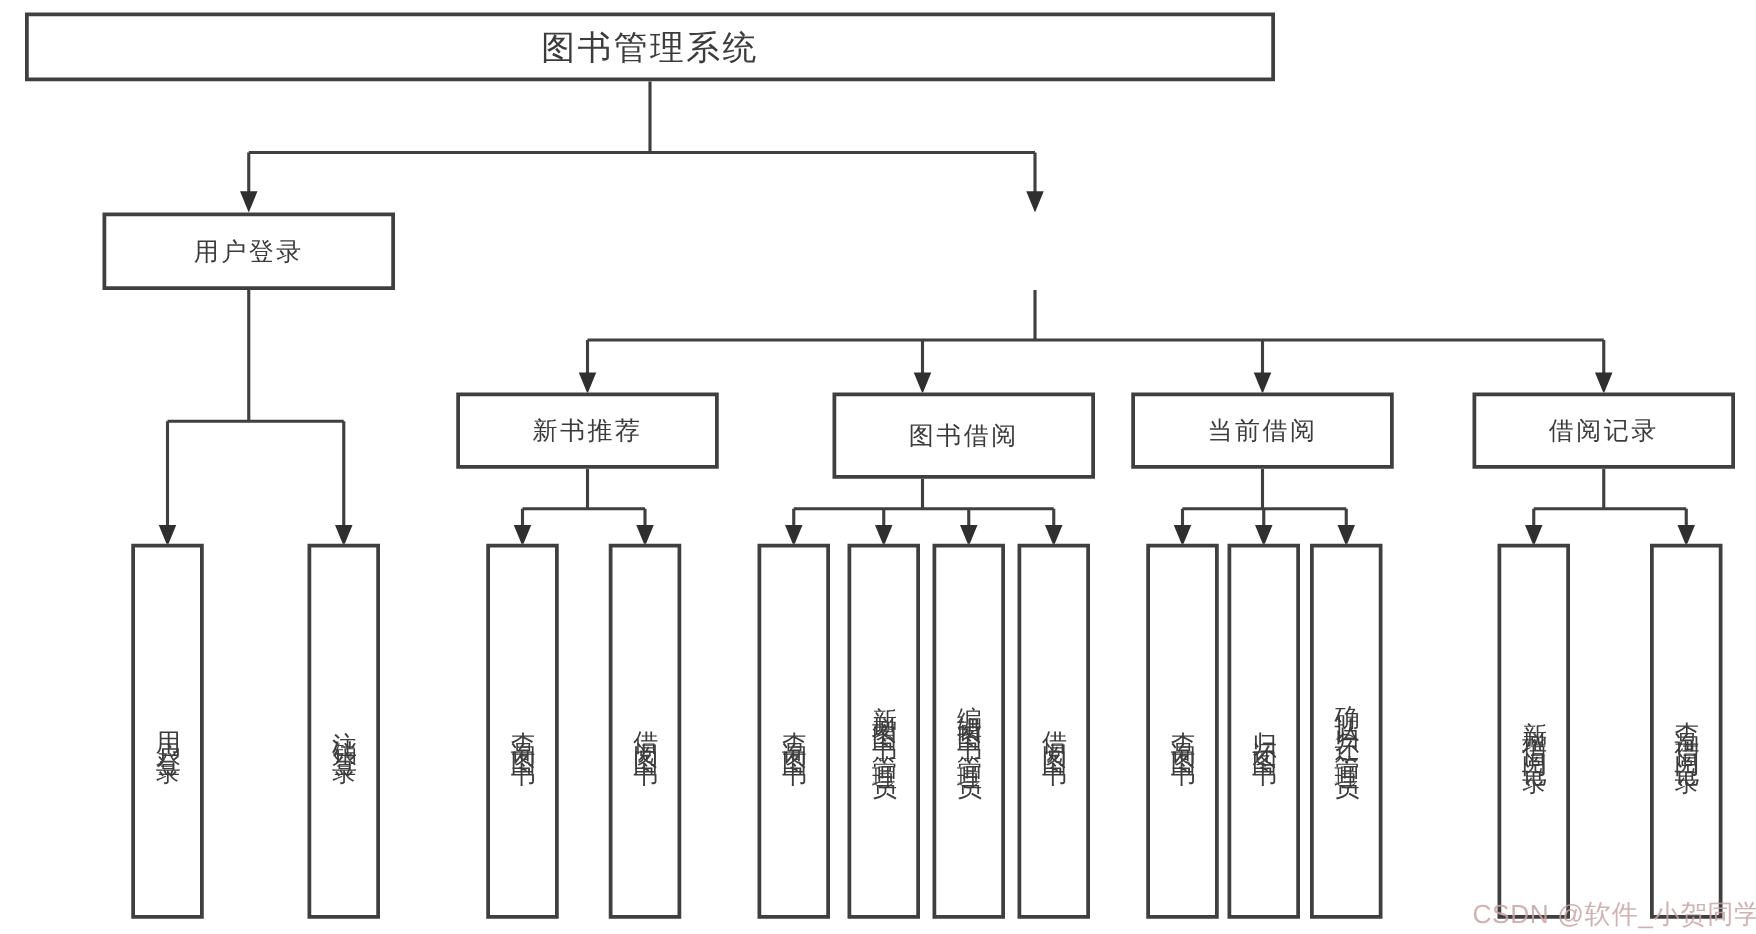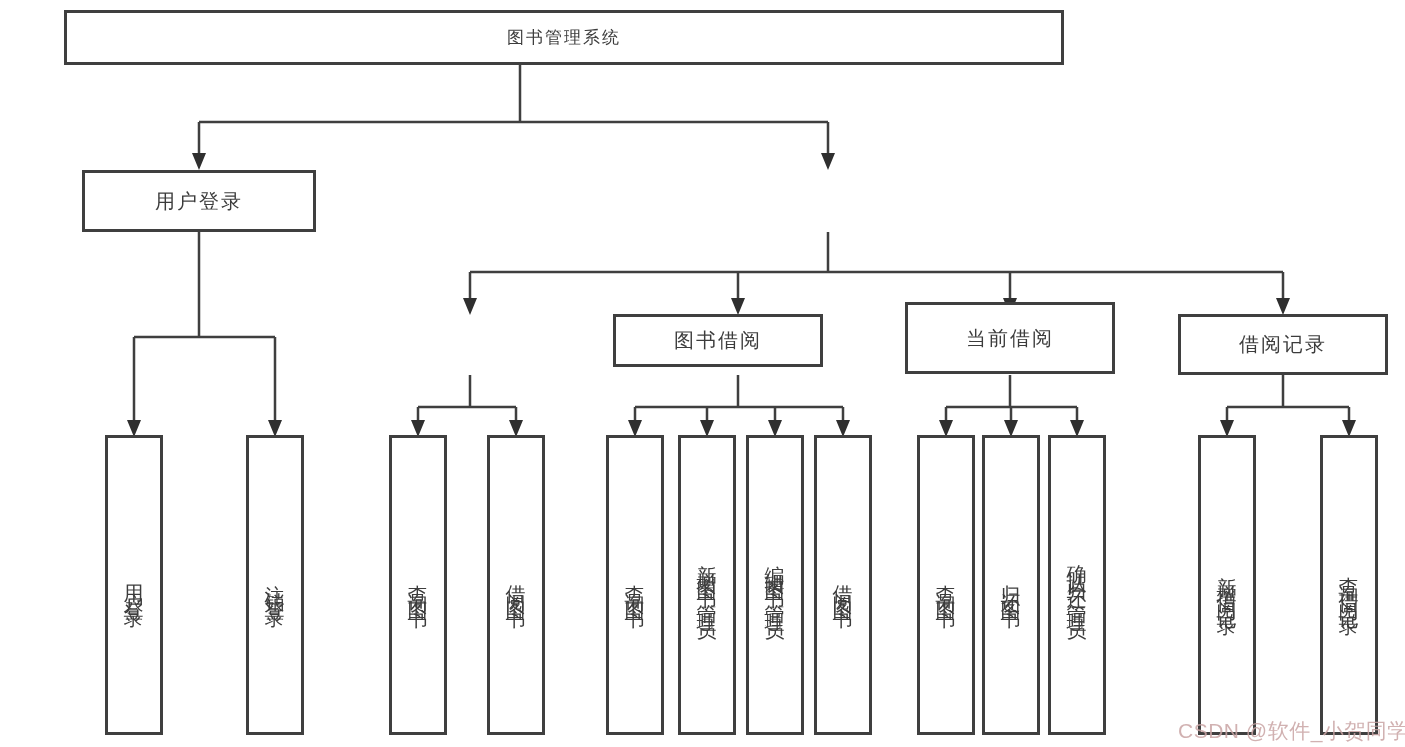--- a/index.html
+++ b/index.html
@@ -6,21 +6,21 @@
   #canvas{
     position:relative;width:1405px;height:747px;background:#ffffff;overflow:hidden;
     font-family:"Liberation Sans","DejaVu Sans",sans-serif;color:#3c3c3c;
   }
   #connector-layer{position:absolute;left:0;top:0;width:1405px;height:747px;z-index:1;}
   .node{
     position:absolute;box-sizing:border-box;border:3px solid #3f3f3f;background:#ffffff;
     display:flex;align-items:center;justify-content:center;z-index:2;
   }
   .h-node{font-size:20px;letter-spacing:2px;white-space:nowrap;}
-  .root-node{font-size:17px;margin-left:44px;}
+  .root-node{font-size:27px;}
   .v-node{
     width:58px;height:300px;top:435px;
     writing-mode:vertical-rl;font-size:20px;letter-spacing:8px;line-height:1;
   }
   .v-node span{display:block;}
   #watermark{
     position:absolute;left:1178px;top:717px;z-index:3;
     font-size:21px;letter-spacing:0.5px;color:#c9a4a4;opacity:0.85;white-space:nowrap;
   }
 </style>
@@ -52,24 +52,27 @@
   </svg>
 
   <div class="node h-node root-node" style="left:20px;top:10px;width:1000px;height:55px;">
     <span>图书管理系统</span>
   </div>
 
   <div class="node h-node" style="left:82px;top:170px;width:234px;height:62px;">
     <span>用户登录</span>
   </div>
 
-  <div class="node h-node" style="left:613px;top:314px;width:210px;height:53px;">
+  <div class="node h-node" style="left:365px;top:314px;width:210px;height:61px;">
+    <span>新书推荐</span>
+  </div>
+  <div class="node h-node" style="left:666px;top:314px;width:210px;height:69px;">
     <span>图书借阅</span>
   </div>
-  <div class="node h-node" style="left:905px;top:302px;width:210px;height:72px;">
+  <div class="node h-node" style="left:905px;top:314px;width:210px;height:61px;">
     <span>当前借阅</span>
   </div>
   <div class="node h-node" style="left:1178px;top:314px;width:210px;height:61px;">
     <span>借阅记录</span>
   </div>
 
   <div class="node v-node" style="left:105px;">
     <span>用户登录</span>
   </div>
   <div class="node v-node" style="left:246px;">

